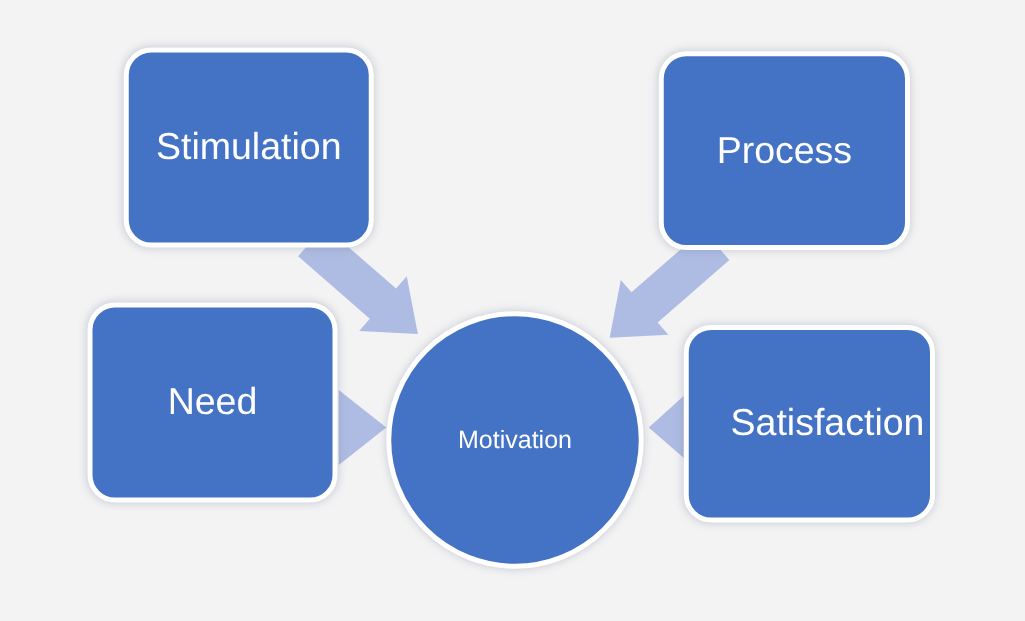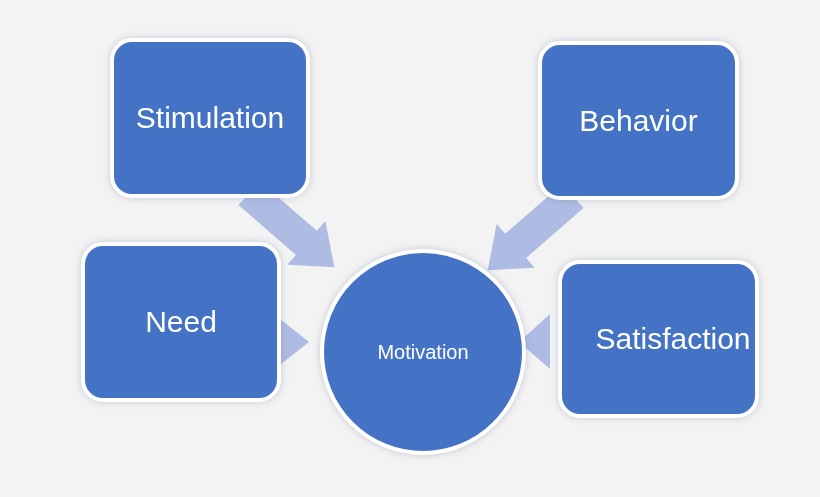--- a/index.html
+++ b/index.html
@@ -17,21 +17,20 @@
   .node {
     position:absolute;
     display:flex; align-items:center; justify-content:center;
     box-sizing:border-box;
     background:#4472c4;
     border:4px solid #ffffff;
     color:#ffffff;
     box-shadow:0 0 7px rgba(110,120,140,0.35);
     z-index:2;
     text-align:center;
-    margin-left:11px;
   }
   .box { border-radius:22px; font-size:30px; }
   .ellipse { border-radius:50%; font-size:20px; line-height:1.55; z-index:3; }
   .node-stimulation  { left:99px;  top:38px;  width:200px; height:160px; }
   .node-behavior     { left:527px; top:41px;  width:201px; height:159px; }
   .node-need         { left:70px;  top:242px; width:200px; height:160px; }
   .node-satisfaction { left:547px; top:260px; width:201px; height:158px;padding-left:29px; }
   .node-center       { left:309px; top:249px; width:206px; height:206px; }
   .ellipse .line { display:block; }
 </style>
@@ -49,21 +48,21 @@
     <polygon points="271,312 309,342 271,372" fill="#aebce3"></polygon>
 
     <polygon points="550,314 519,342 550,369" fill="#aebce3"></polygon>
   </svg>
 
   <div class="node box node-stimulation">
     <span>Stimulation</span>
   </div>
 
   <div class="node box node-behavior">
-    <span>Behavior</span>
+    <span>Process</span>
   </div>
 
   <div class="node box node-need">
     <span>Need</span>
   </div>
 
   <div class="node box node-satisfaction">
     <span>Satisfaction</span>
   </div>
 

